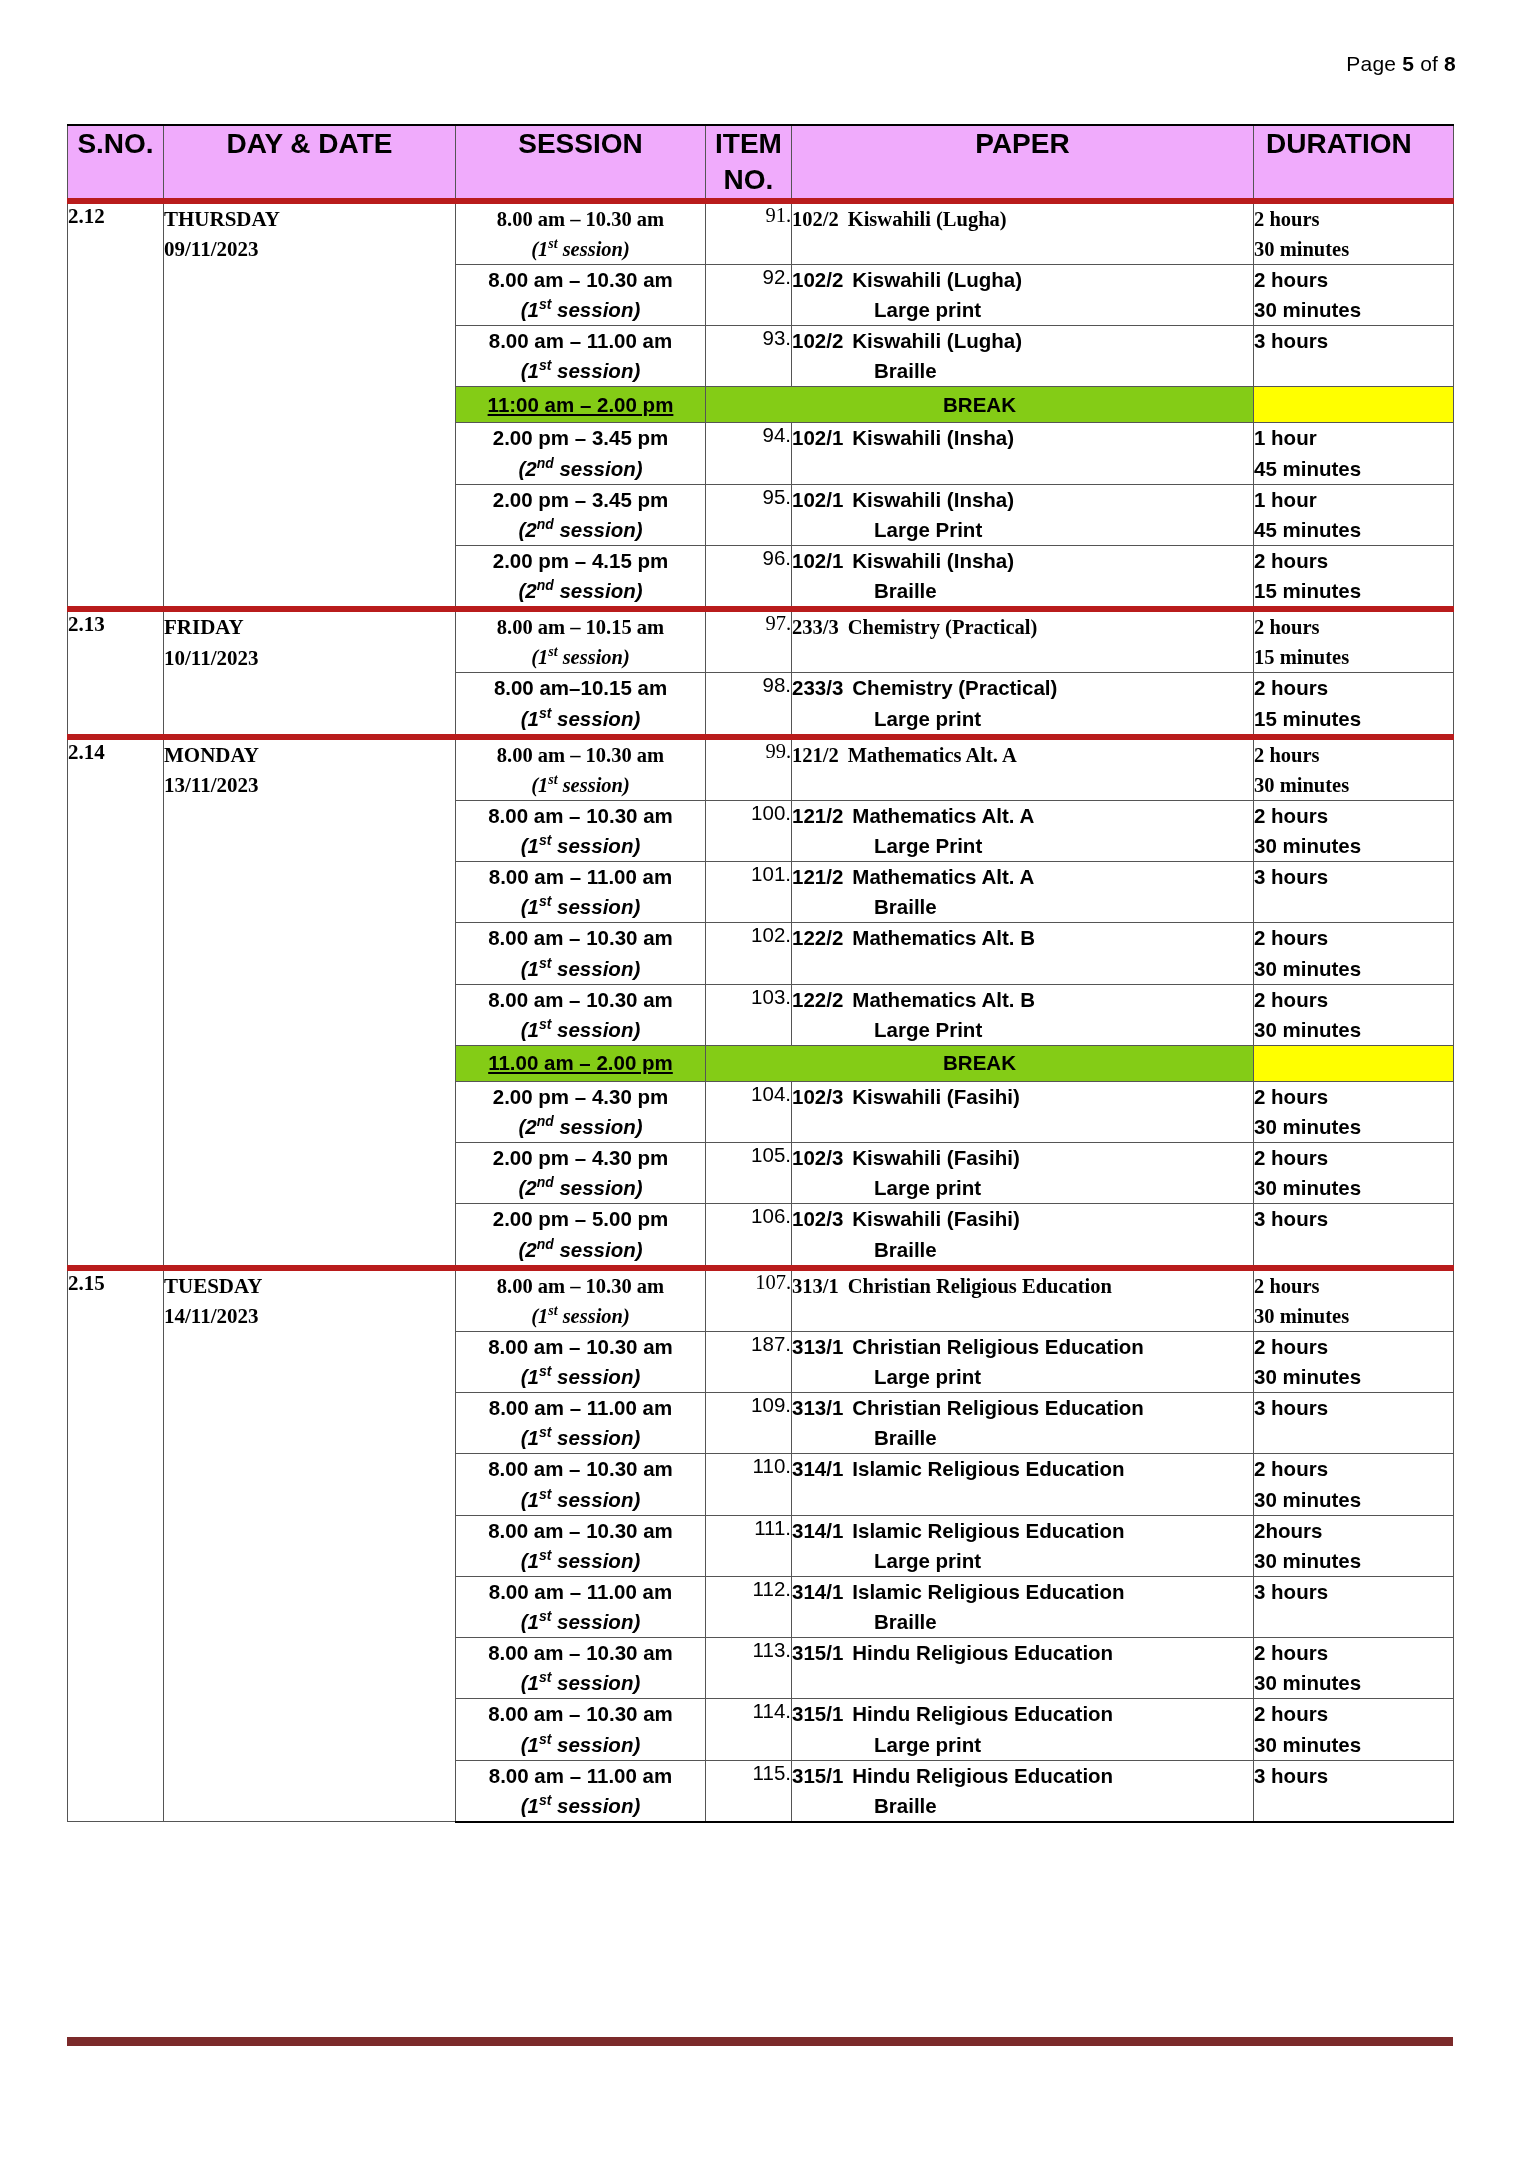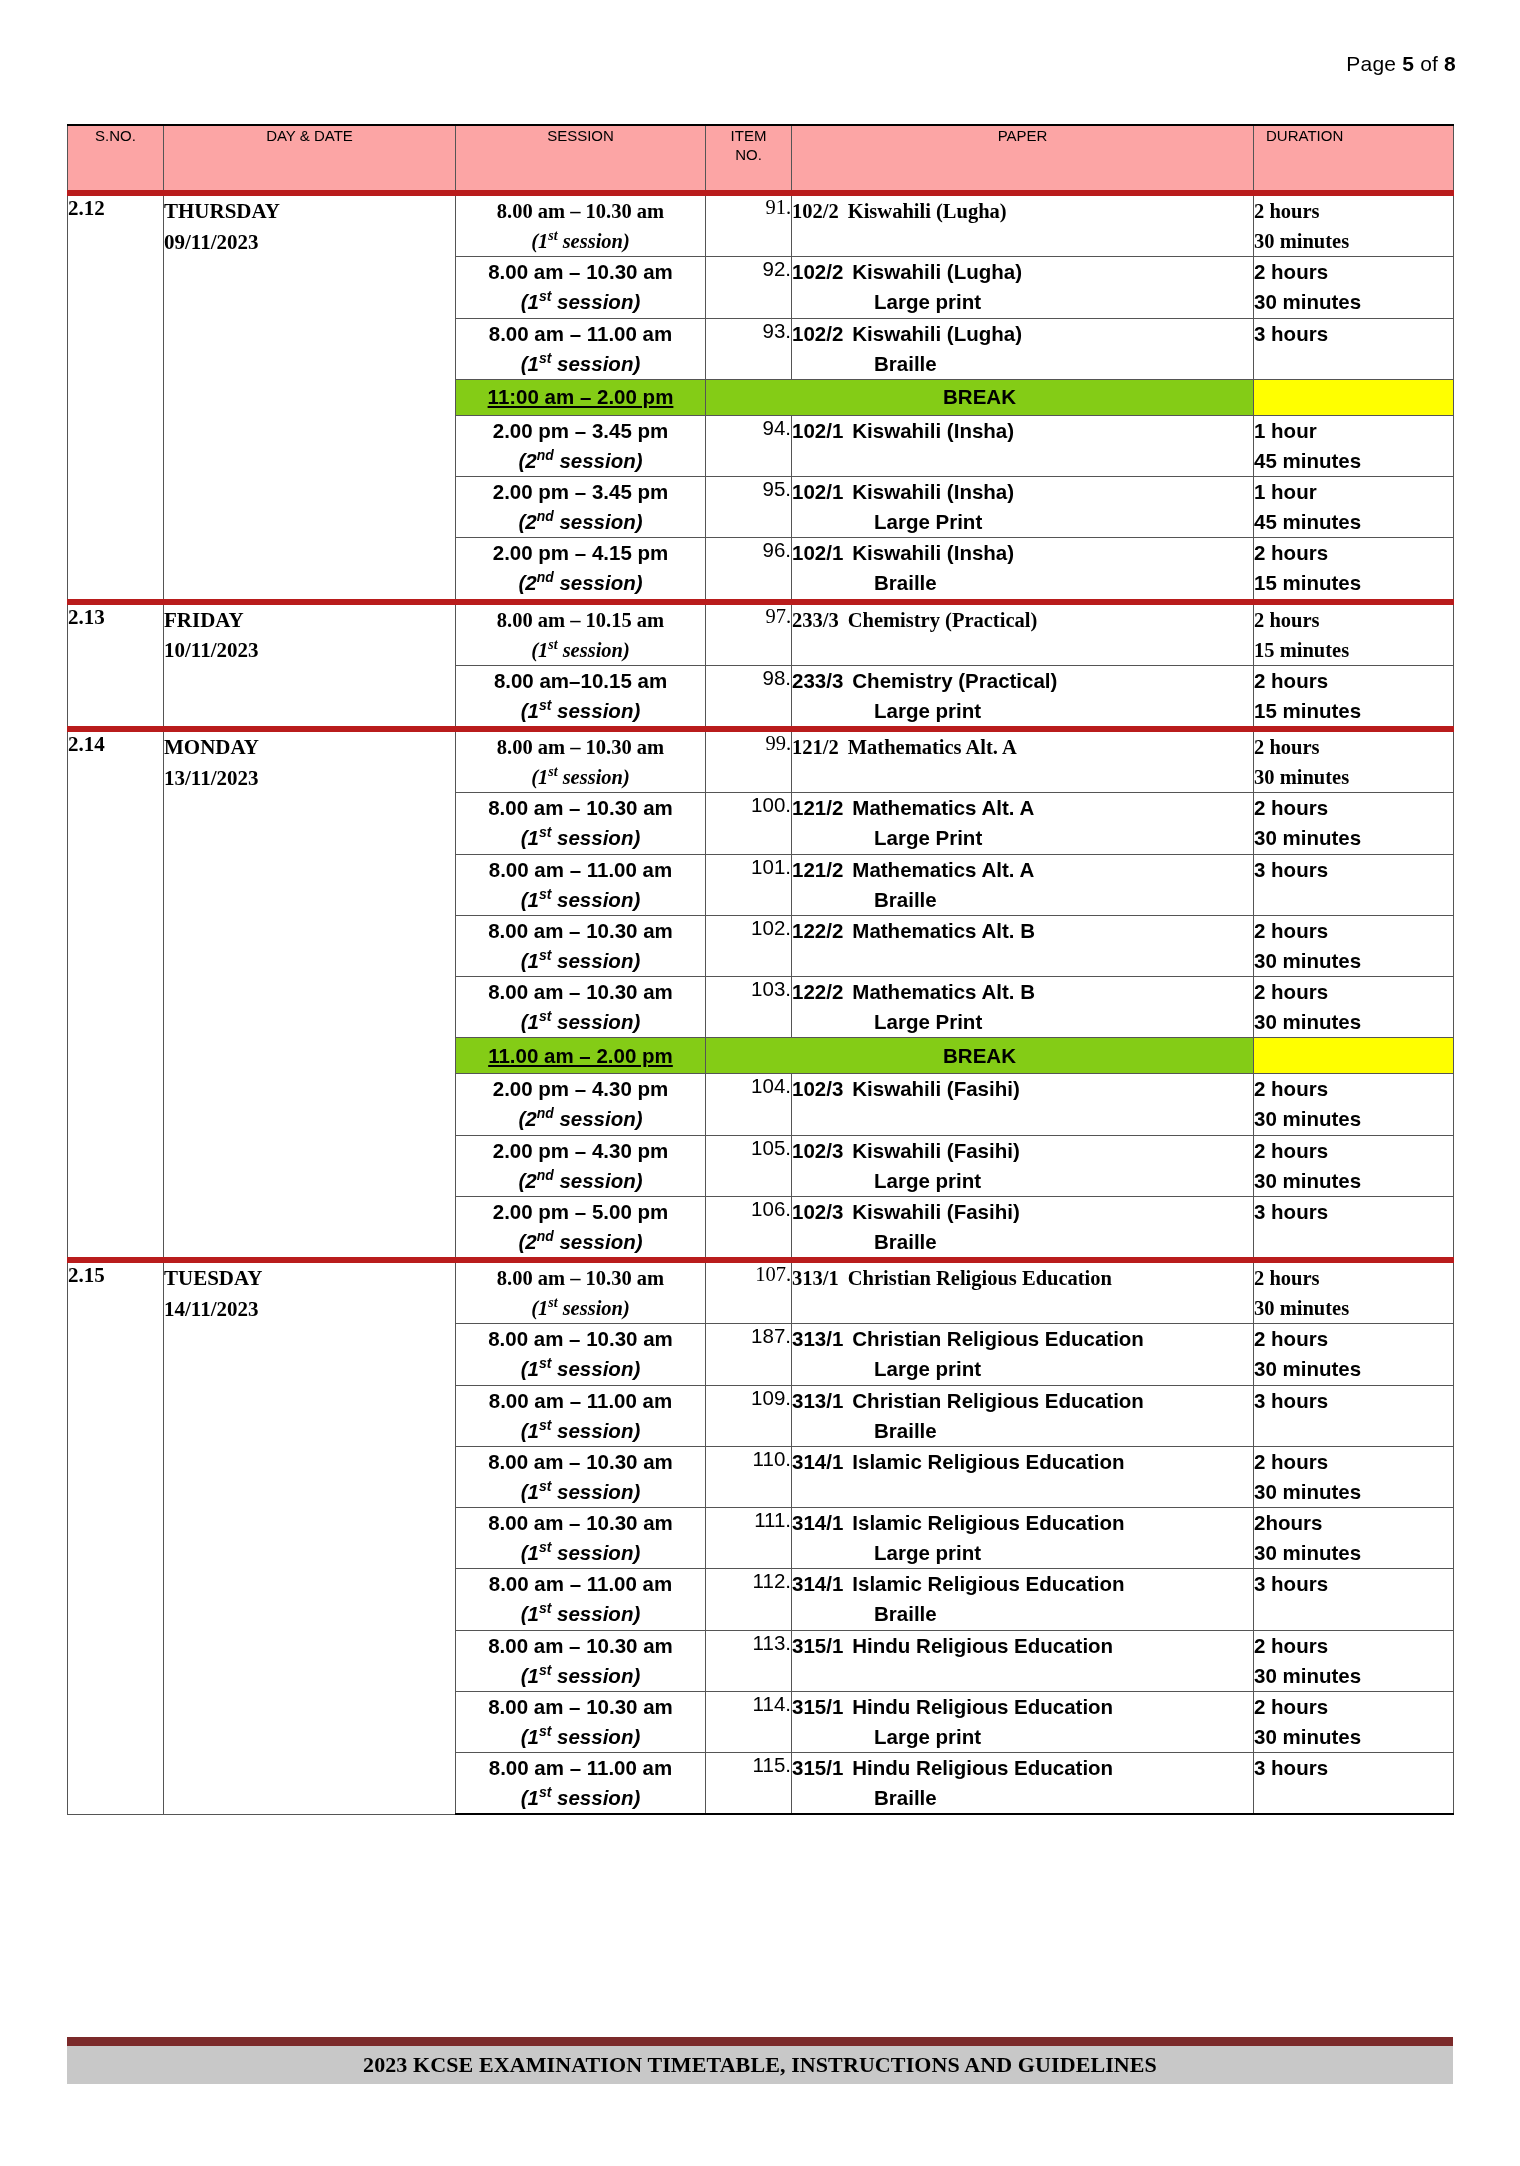--- a/index.html
+++ b/index.html
@@ -51,23 +51,23 @@
   
   col.c-sno   { width: 96px; }
   col.c-day   { width: 292px; }
   col.c-sess  { width: 250px; }
   col.c-item  { width: 86px; }
   col.c-paper { width: 462px; }
   col.c-dur   { width: 200px; }
 
   
   thead th {
-    background: #fca5a5;
-    font-weight: normal;
-    font-size: 15px;
+    background: #f0abfc;
+    font-weight: bold;
+    font-size: 28px;
     text-align: center;
     height: 68px;
     padding: 9px 6px 0 6px;
     border-bottom: 5px solid #000000 !important;
     line-height: 1.28;
     vertical-align: top;
   }
   thead th.left-al { text-align: left; padding-left: 12px; }
   .outer-top { border-top: 2.4px solid #000 !important; }
 
@@ -530,14 +530,13 @@
           <td class="duration">
             <span>3 hours</span>
           </td>
         </tr>
       </tbody>
   </table>
 </div>
 
 <div class="footer">
   <div class="footer-rule"></div>
-  <div class="footer-band">2023 KCSE EXAMINATION TIMETABLE, INSTRUCTIONS AND GUIDELINES</div>
 </div>
 
 </body></html>

